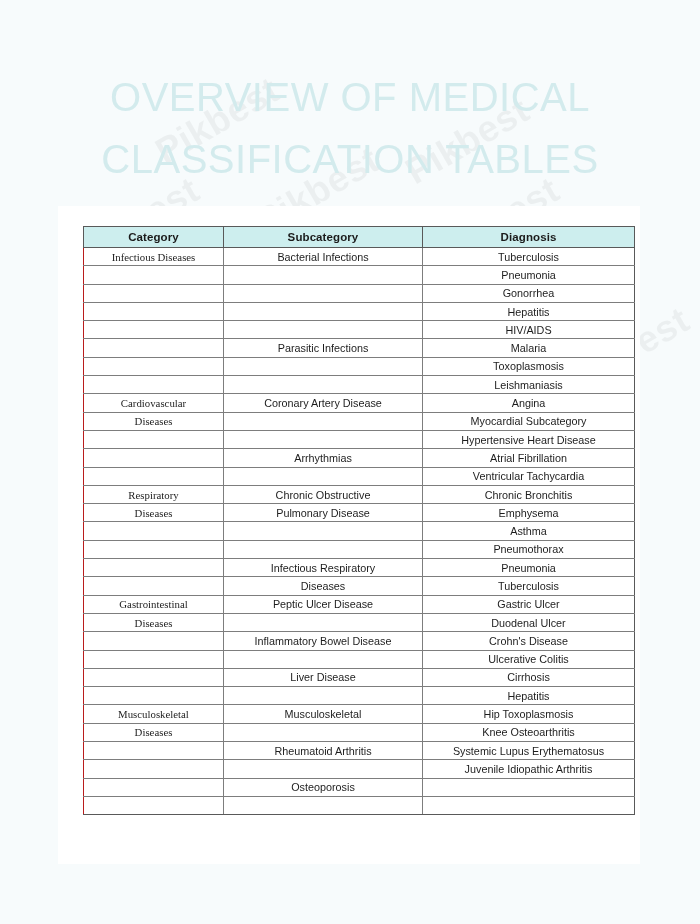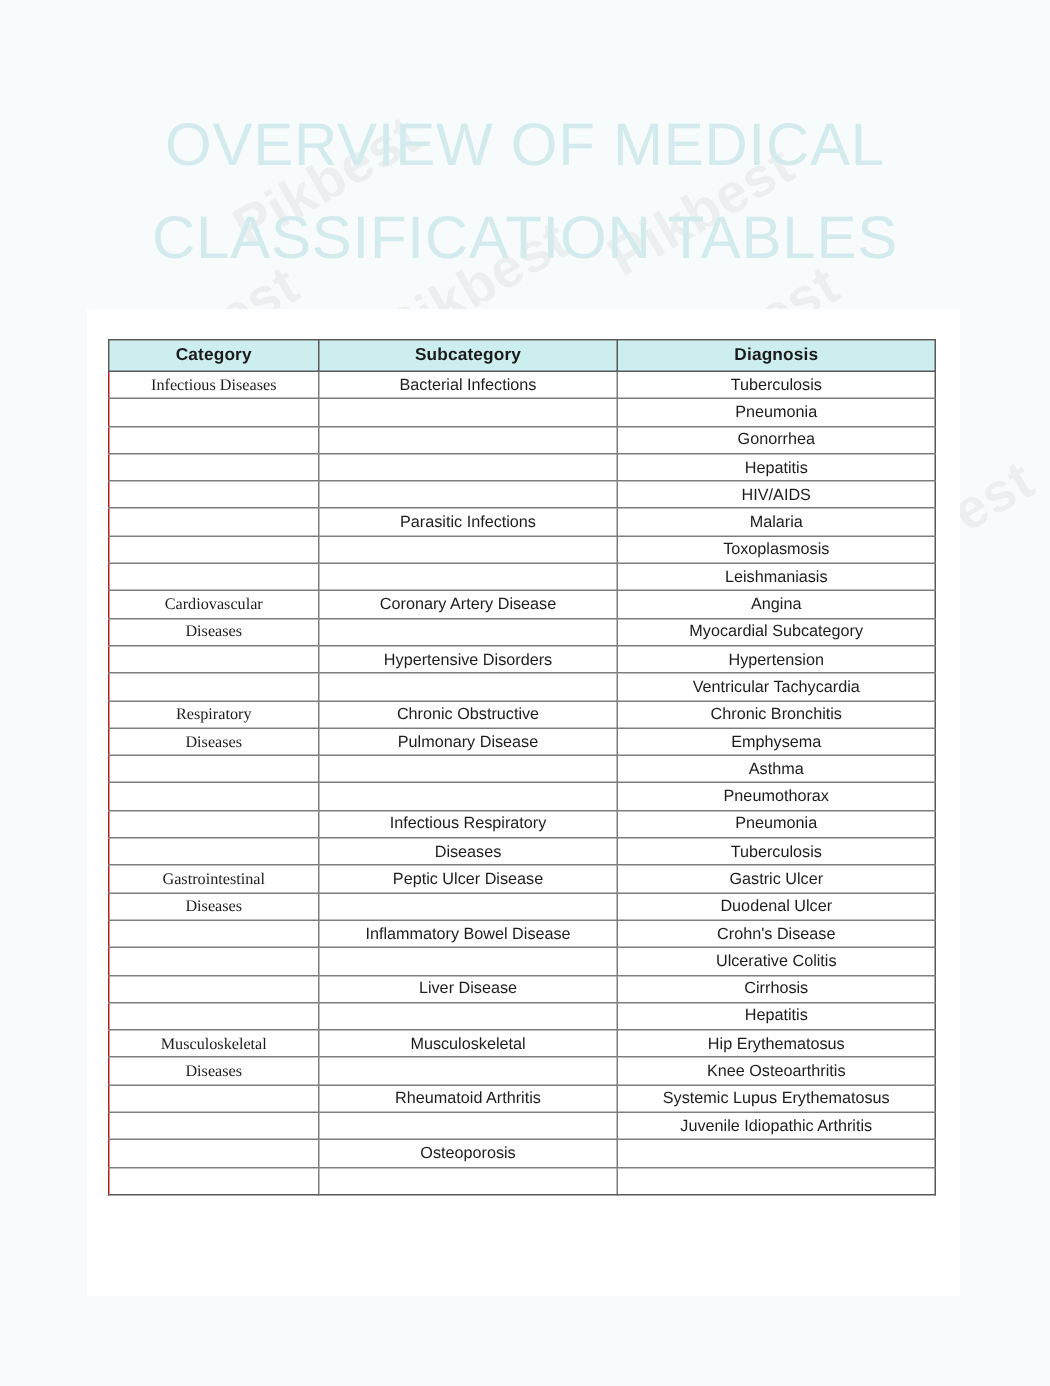--- a/index.html
+++ b/index.html
@@ -55,21 +55,21 @@
     color:#000;
     opacity:0.045;
     transform:rotate(-30deg);
     white-space:nowrap;
     letter-spacing:0.5px;
   }
 
   
   #table-wrap {
     position:absolute;
-    left:72px; top:226px;
+    left:83px; top:226px;
     width:551px;
   }
   table {
     width:551px;
     border-collapse:collapse;
     table-layout:fixed;
     background:transparent;
   }
   col.c1 { width:140px; }
   col.c2 { width:199px; }
@@ -193,22 +193,27 @@
             <td class="col-b">Coronary Artery Disease</td>
             <td class="col-c">Angina</td>
           </tr>
           <tr>
             <td class="col-a">Diseases</td>
             <td class="col-b"></td>
             <td class="col-c">Myocardial Subcategory</td>
           </tr>
           <tr>
             <td class="col-a"></td>
-            <td class="col-b">Hypertensive Disorders</td>
-            <td class="col-c">Hypertension</td>
+            <td class="col-b"></td>
+            <td class="col-c">Hypertensive Heart Disease</td>
+          </tr>
+          <tr>
+            <td class="col-a"></td>
+            <td class="col-b">Arrhythmias</td>
+            <td class="col-c">Atrial Fibrillation</td>
           </tr>
           <tr>
             <td class="col-a"></td>
             <td class="col-b"></td>
             <td class="col-c">Ventricular Tachycardia</td>
           </tr>
           <tr>
             <td class="col-a">Respiratory</td>
             <td class="col-b">Chronic Obstructive</td>
             <td class="col-c">Chronic Bronchitis</td>
@@ -264,21 +269,21 @@
             <td class="col-c">Cirrhosis</td>
           </tr>
           <tr>
             <td class="col-a"></td>
             <td class="col-b"></td>
             <td class="col-c">Hepatitis</td>
           </tr>
           <tr>
             <td class="col-a">Musculoskeletal</td>
             <td class="col-b">Musculoskeletal</td>
-            <td class="col-c">Hip Erythematosus</td>
+            <td class="col-c">Hip Toxoplasmosis</td>
           </tr>
           <tr>
             <td class="col-a">Diseases</td>
             <td class="col-b"></td>
             <td class="col-c">Knee Osteoarthritis</td>
           </tr>
           <tr>
             <td class="col-a"></td>
             <td class="col-b">Rheumatoid Arthritis</td>
             <td class="col-c">Systemic Lupus Erythematosus</td>

